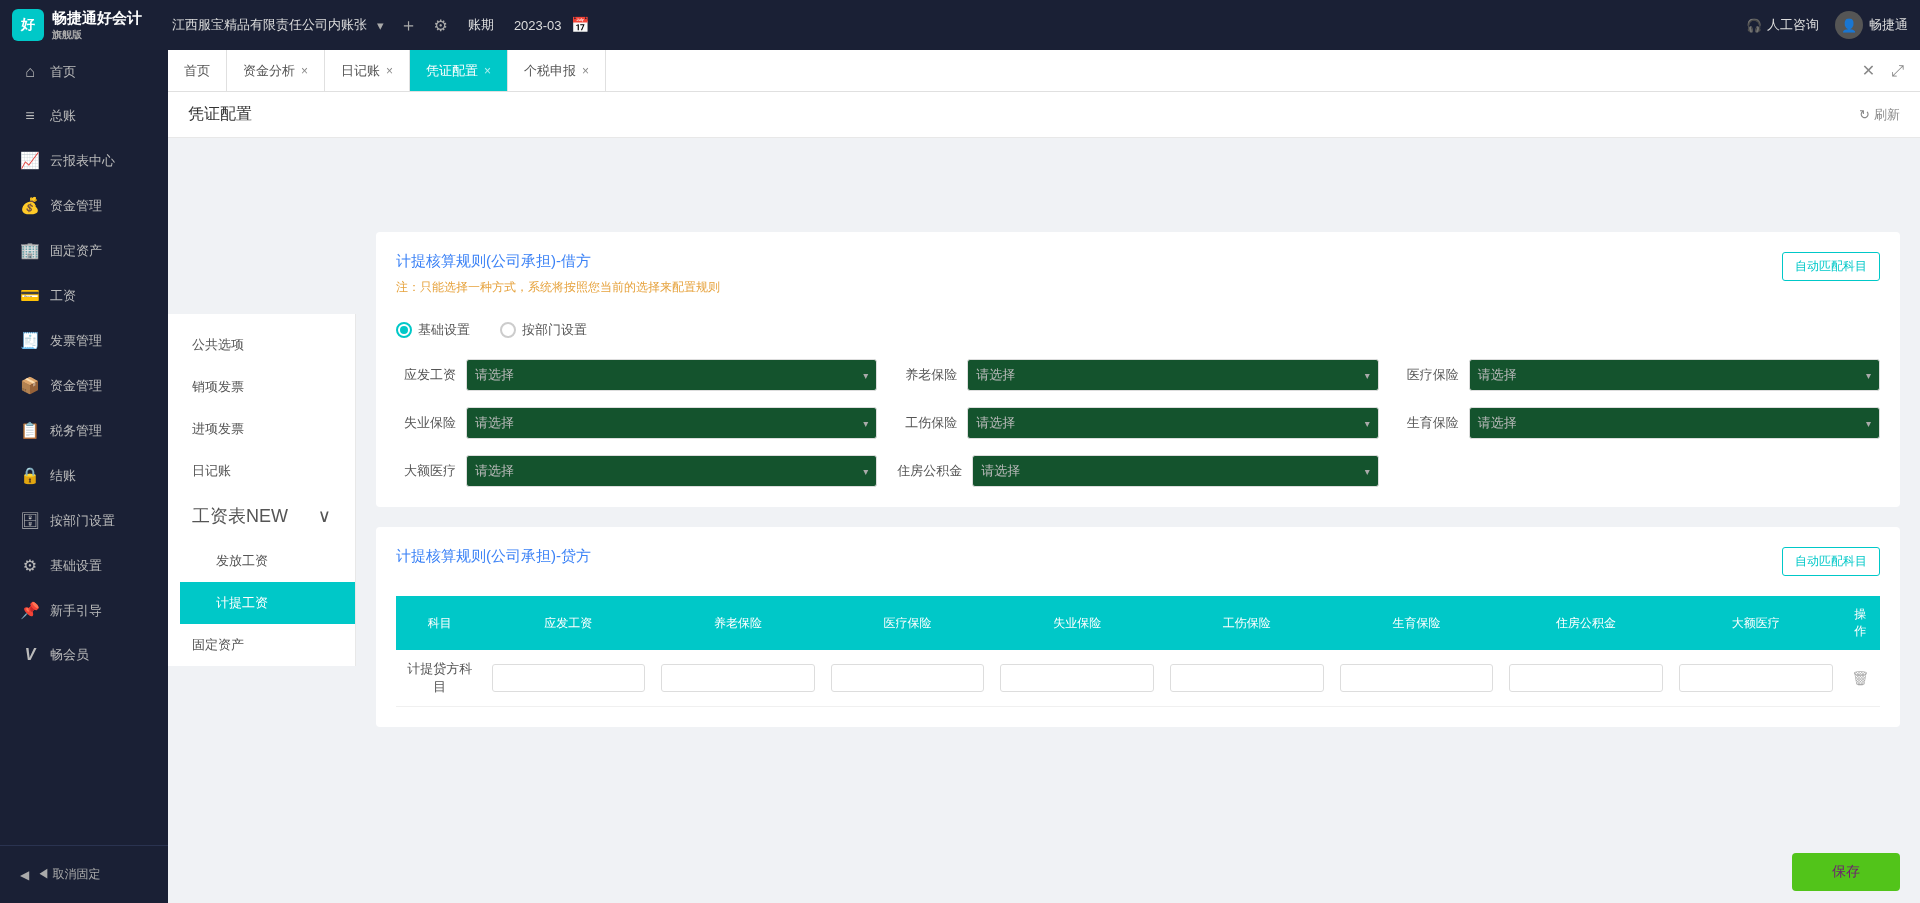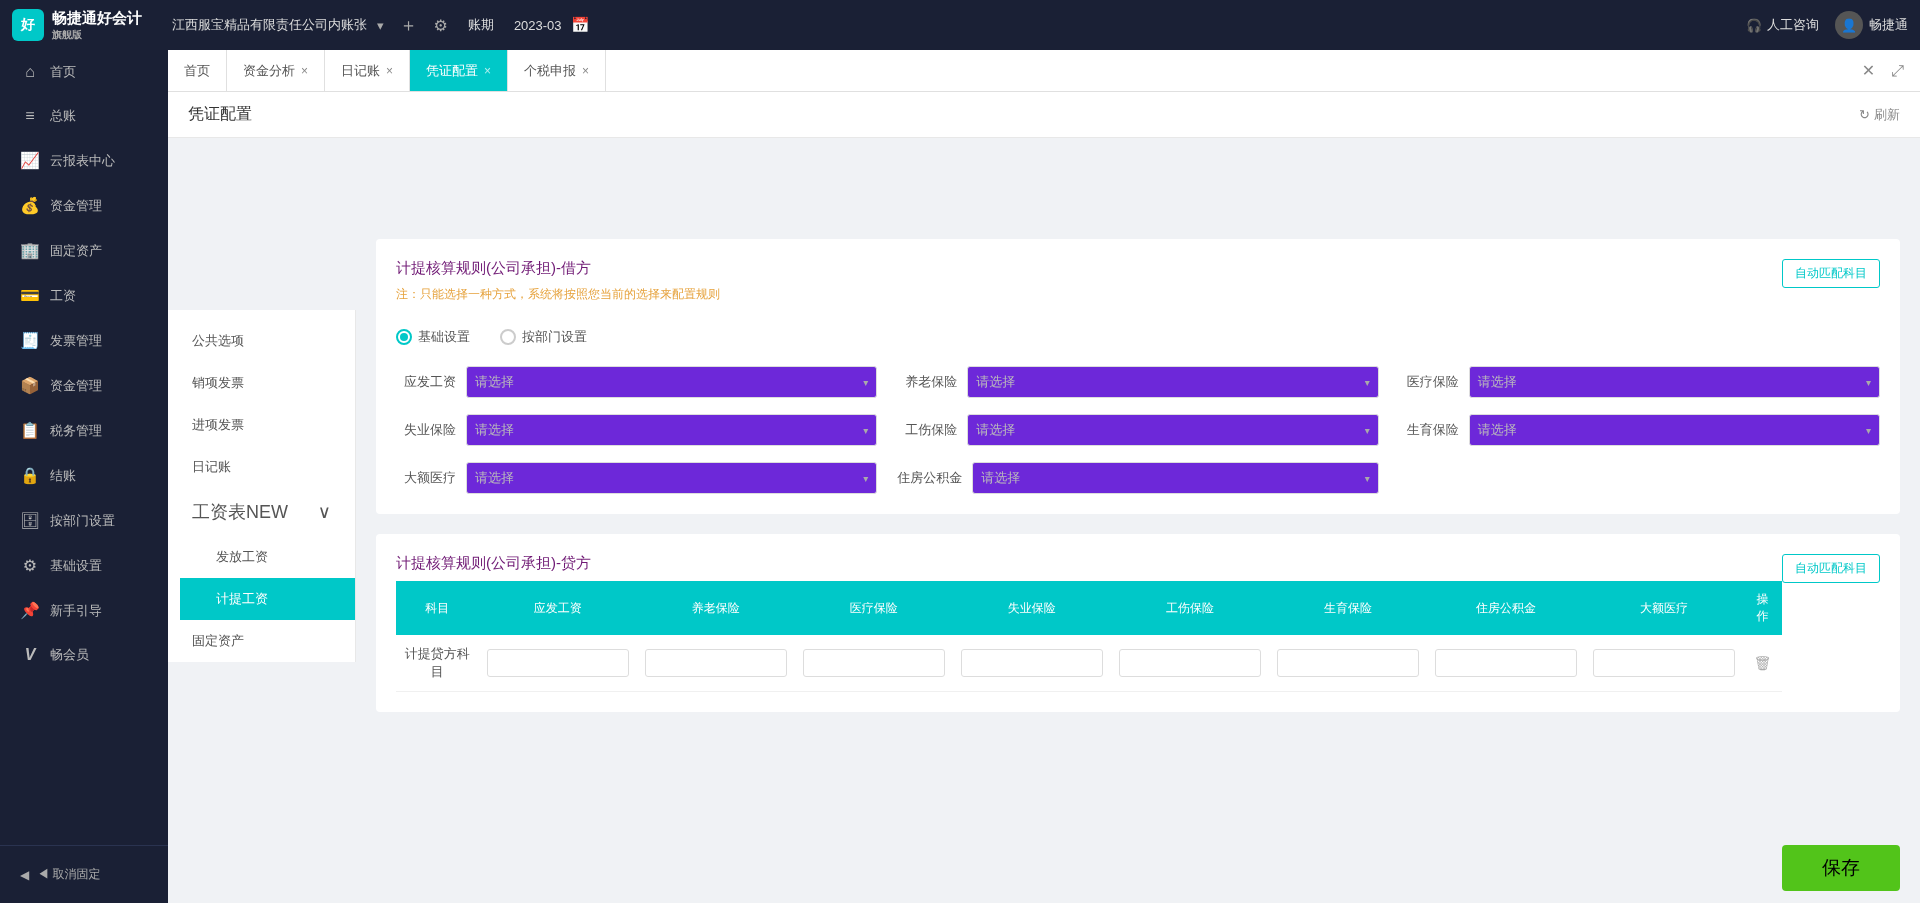--- a/index.html
+++ b/index.html
@@ -56,52 +56,52 @@
     .left-nav-group { display: flex; align-items: center; justify-content: space-between; padding: 12px 24px; color: #555; cursor: pointer; font-size: 18px; }
     .left-nav-sub { padding-left: 12px; }
     .left-nav-sub .left-nav-item { padding-left: 36px; }
     .left-nav-sub .left-nav-item.active { background: #00c8c8; color: white; }
 
     
     .form-area { flex: 1; overflow-y: auto; padding: 20px; background: #f0f2f5; }
 
     
     .section-card { background: white; border-radius: 4px; margin-bottom: 20px; padding: 20px; }
-    .section-title { font-size: 15px; color: #701a75; font-weight: 500; margin-bottom: 8px; }
+    .section-title { font-size: 15px; color: #3b82f6; font-weight: 500; margin-bottom: 8px; }
     .section-note { color: #e6a23c; font-size: 12px; margin-bottom: 25px; }
     .section-note.warning { color: #e6a23c; }
     .auto-match-btn { float: right; border: 1px solid #00c8c8; color: #00c8c8; background: white; padding: 5px 12px; border-radius: 3px; cursor: pointer; font-size: 12px; }
 
     
     .radio-group { display: flex; gap: 30px; margin-bottom: 20px; align-items: center; }
     .radio-item { display: flex; align-items: center; gap: 6px; cursor: pointer; }
     .radio-circle { width: 16px; height: 16px; border-radius: 50%; border: 2px solid #ccc; display: flex; align-items: center; justify-content: center; }
     .radio-circle.checked { border-color: #00c8c8; }
     .radio-circle.checked::after { content: ''; width: 8px; height: 8px; background: #00c8c8; border-radius: 50%; }
     .radio-label { color: #555; font-size: 13px; }
 
     
     .form-grid { display: grid; grid-template-columns: repeat(3, 1fr); gap: 16px 20px; }
     .form-item { display: flex; align-items: center; gap: 10px; }
     .form-label { color: #555; font-size: 13px; white-space: nowrap; min-width: 60px; text-align: right; }
-    .form-select { flex: 1; height: 32px; border: 1px solid #ddd; border-radius: 3px; padding: 0 8px; display: flex; align-items: center; justify-content: space-between; cursor: pointer; background: #6d28d9; color: #bbb; font-size: 13px; }
+    .form-select { flex: 1; height: 32px; border: 1px solid #ddd; border-radius: 3px; padding: 0 8px; display: flex; align-items: center; justify-content: space-between; cursor: pointer; background: #14532d; color: #bbb; font-size: 13px; }
     .form-select .placeholder { color: #bbb; }
     .form-select .chevron { color: #aaa; font-size: 10px; }
 
     
     .table-section { overflow: hidden; }
     .data-table { width: 100%; border-collapse: collapse; }
     .data-table th { background: #00c8c8; color: white; padding: 10px 8px; font-size: 12px; font-weight: 500; text-align: center; }
     .data-table td { padding: 10px 8px; border-bottom: 1px solid #f0f0f0; font-size: 13px; color: #555; text-align: center; }
     .table-input { width: 100%; border: 1px solid #ddd; border-radius: 3px; padding: 4px 6px; height: 28px; font-size: 12px; outline: none; }
     .delete-btn { background: none; border: none; cursor: pointer; color: #aaa; font-size: 14px; }
 
     
     .save-bar { background: #f0f2f5; padding: 12px 20px; display: flex; justify-content: flex-end; flex-shrink: 0; }
-    .save-button { background: #52c41a; color: #000000; border: none; padding: 10px 40px; border-radius: 4px; font-size: 19px; cursor: pointer; }
+    .save-button { background: #52c41a; color: #701a75; border: none; padding: 10px 40px; border-radius: 4px; font-size: 14px; cursor: pointer; }
 
     
     .form-area::-webkit-scrollbar { width: 6px; }
     .form-area::-webkit-scrollbar-thumb { background: #ccc; border-radius: 3px; }
   </style>
 </head>
 <body>
 
 <div class="topbar">
   <div class="topbar-logo">
@@ -344,21 +344,21 @@
                 <span class="placeholder">请选择</span>
                 <span class="chevron">▾</span>
               </div>
             </div>
           </div>
         </div>
 
         <div class="section-card table-section">
           <button class="auto-match-btn">自动匹配科目</button>
           <div class="section-title">计提核算规则(公司承担)-贷方</div>
-          <div style="margin-top: 8px; overflow-x: auto;">
+          <div style="margin-top: 30px; overflow-x: auto;">
             <table class="data-table">
               <thead>
                 <tr>
                   <th>科目</th>
                   <th>应发工资</th>
                   <th>养老保险</th>
                   <th>医疗保险</th>
                   <th>失业保险</th>
                   <th>工伤保险</th>
                   <th>生育保险</th>

